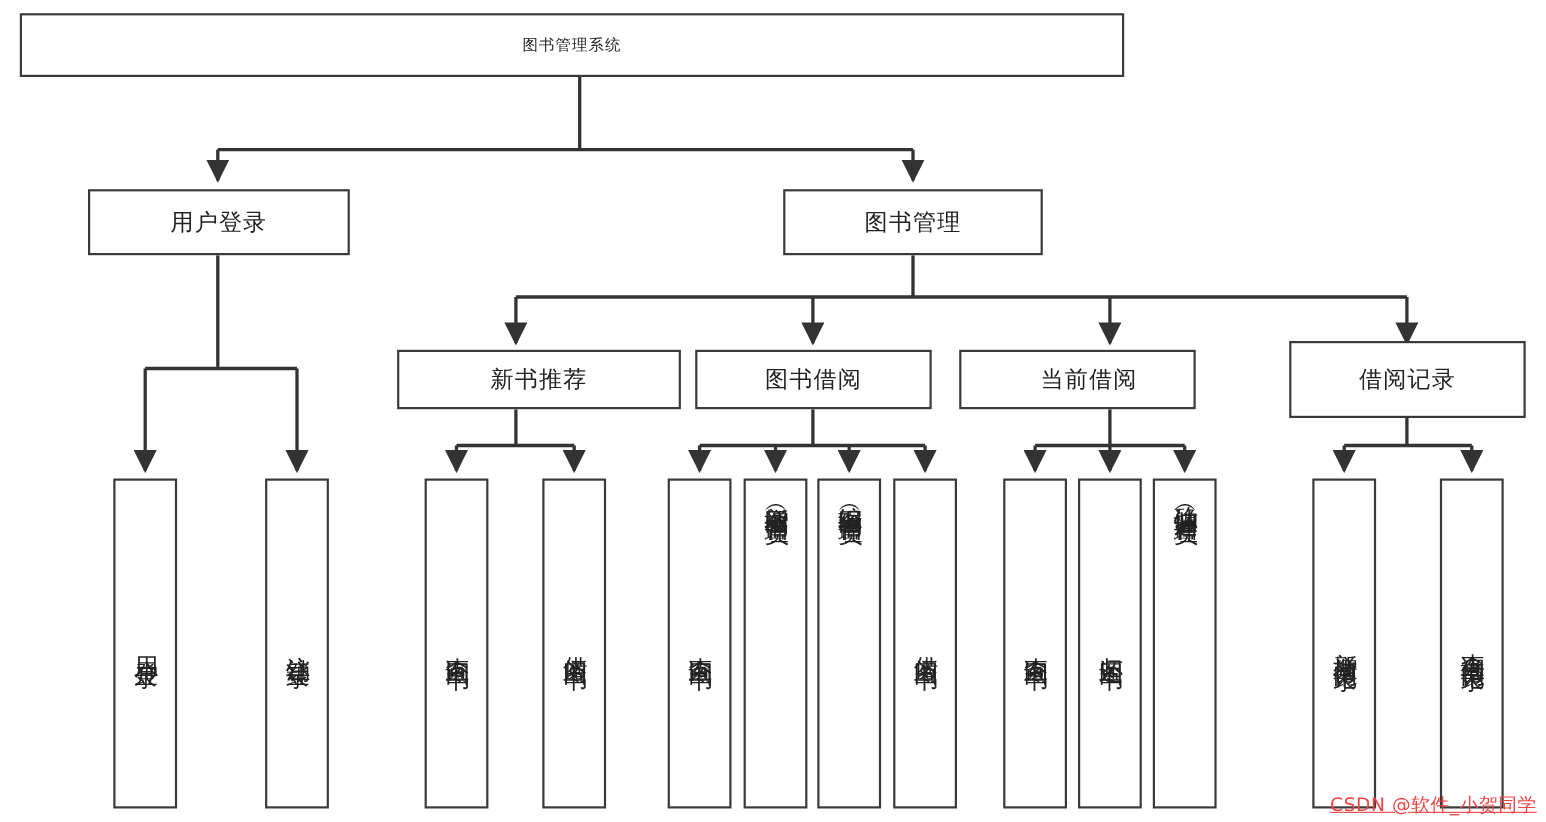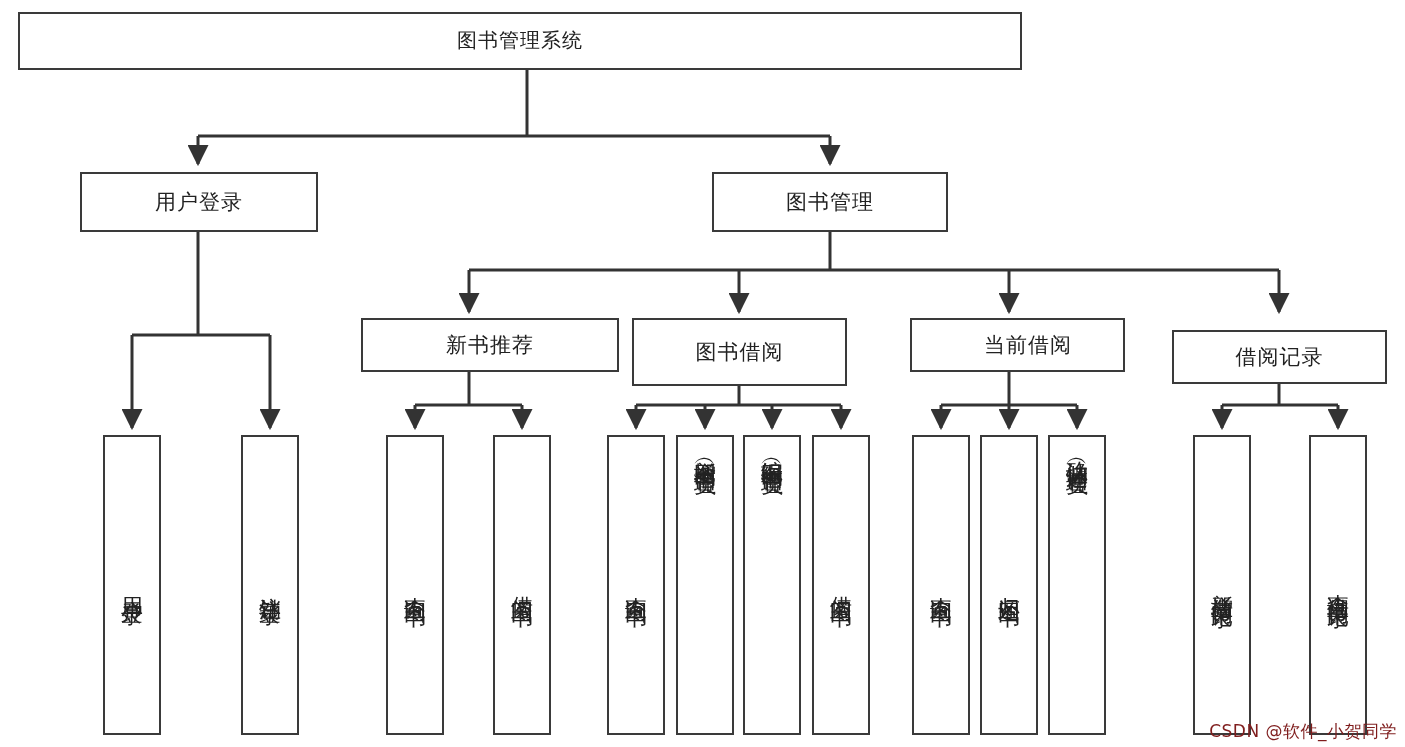--- a/index.html
+++ b/index.html
@@ -32,21 +32,21 @@
   }
   .node .lbl{
     font-size:21px;
     line-height:1.18;
     letter-spacing:1px;
     color:#222;
     white-space:nowrap;
   }
   
   .node.horiz .lbl{ font-size:21px; }
-  #n-root .lbl{ font-size:20px; }
+  #n-root .lbl{ font-size:14px; }
 
   
   .node.vert{
     align-items:flex-start;
     justify-content:center;
     padding-top:6px;
   }
   .node.vert .lbl{
     writing-mode:vertical-rl;
     text-orientation:upright;
@@ -61,23 +61,24 @@
   }
   .node.vert.centered{
     align-items:center;
     padding-top:0;
   }
   #watermark{
     position:absolute;
     right:8px;
     bottom:4px;
     font-size:17px;
-    color:#7f1d1d;
+    color:#ef4444;
     letter-spacing:0.5px;
     white-space:nowrap;
+    text-decoration:underline;
   }
 </style>
 </head>
 <body>
 
 <div id="stage">
 
   <svg id="wires" viewBox="0 0 1405 747">
     <defs>
       <marker id="arrow" viewBox="0 0 10 10" refX="9" refY="5" markerWidth="7" markerHeight="7" orient="auto-start-reverse">
@@ -135,27 +136,27 @@
   <div class="node horiz" style="left:80px; top:172px; width:238px; height:60px;">
     <span class="lbl">用户登录</span>
   </div>
   <div class="node horiz" style="left:712px; top:172px; width:236px; height:60px;text-align:right;">
     <span class="lbl">图书管理</span>
   </div>
 
   <div class="node horiz" style="left:361px; top:318px; width:258px; height:54px;">
     <span class="lbl">新书推荐</span>
   </div>
-  <div class="node horiz" style="left:632px; top:318px; width:215px; height:68px;">
+  <div class="node horiz" style="left:632px; top:318px; width:215px; height:54px;">
     <span class="lbl">图书借阅</span>
   </div>
-  <div class="node horiz" style="left:910px; top:318px; width:215px; height:54px;padding-left:21px;">
+  <div class="node horiz" style="left:872px; top:318px; width:215px; height:54px;padding-left:21px;">
     <span class="lbl">当前借阅</span>
   </div>
-  <div class="node horiz" style="left:1172px; top:330px; width:215px; height:54px;">
+  <div class="node horiz" style="left:1172px; top:310px; width:215px; height:70px;">
     <span class="lbl">借阅记录</span>
   </div>
 
   <div class="node vert centered" style="left:103px; top:435px; width:58px; height:300px;">
     <span class="lbl">用户登录</span>
   </div>
   <div class="node vert centered" style="left:241px; top:435px; width:58px; height:300px;">
     <span class="lbl">注销登录</span>
   </div>
 

